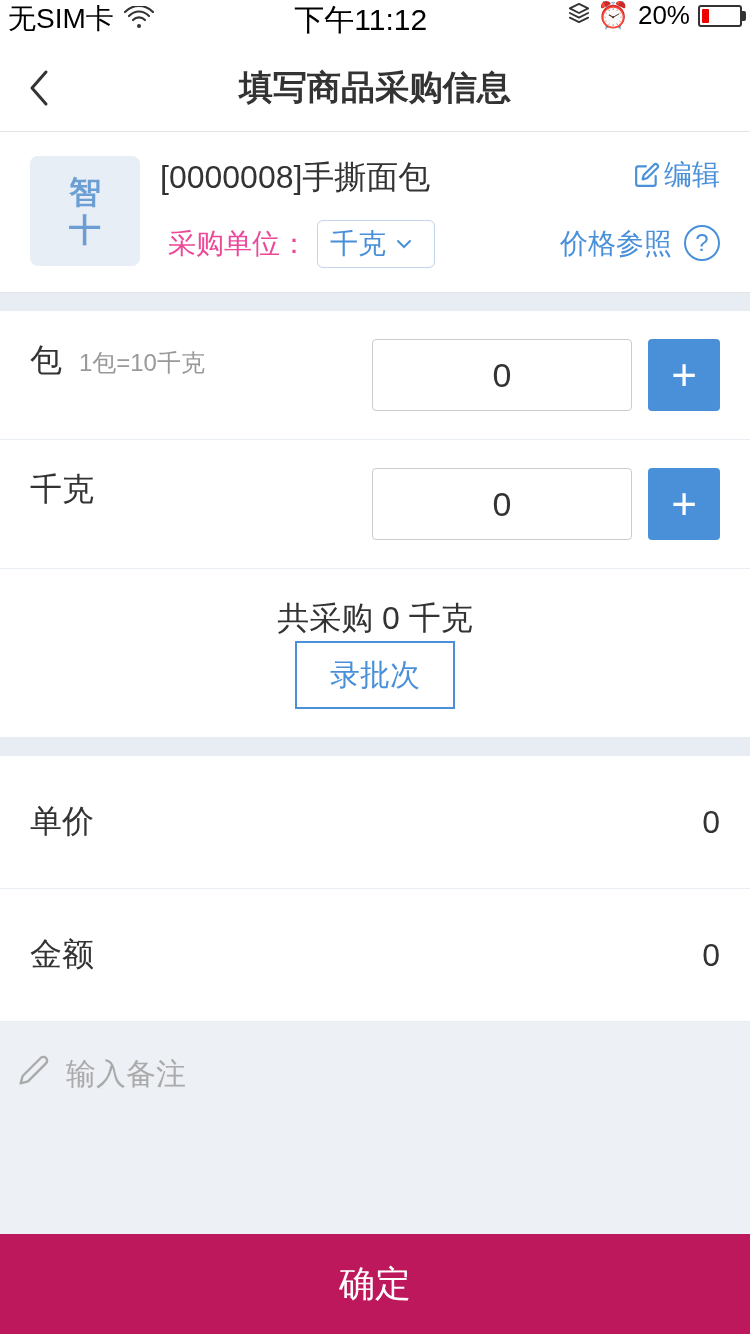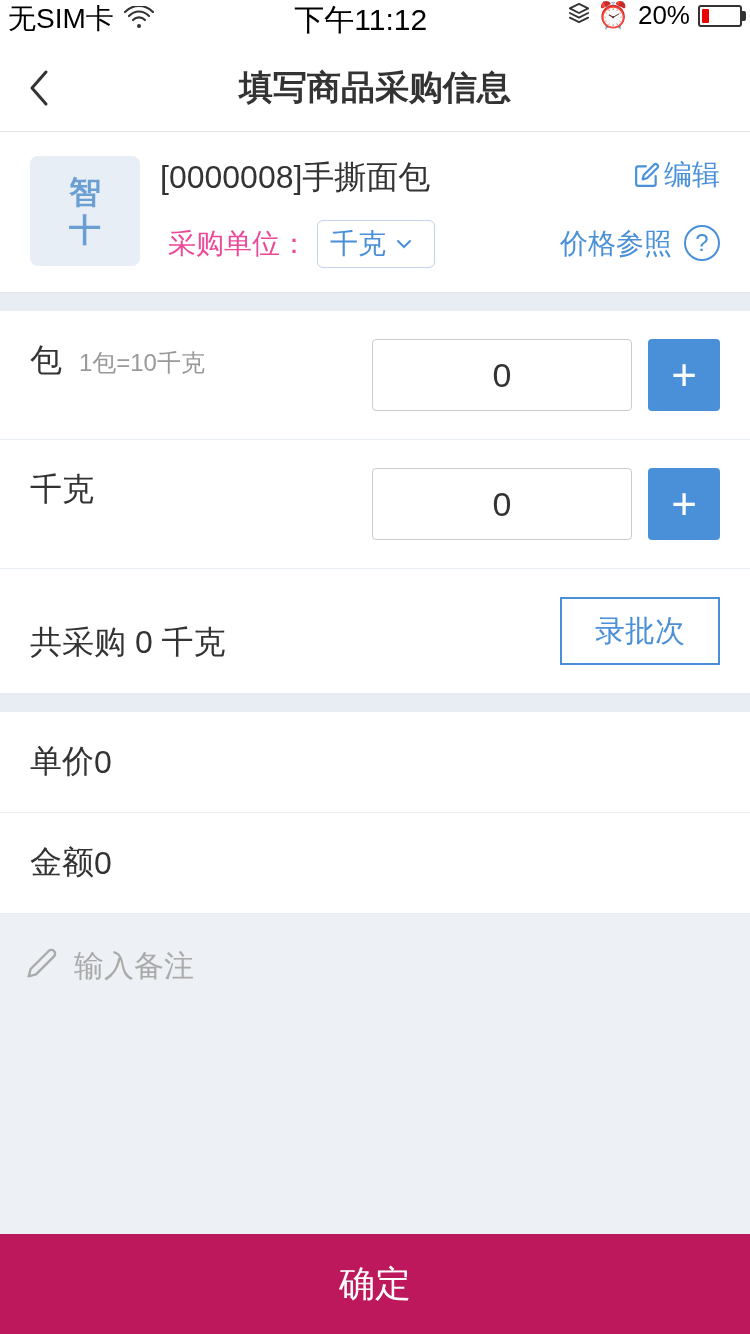--- a/index.html
+++ b/index.html
@@ -158,54 +158,56 @@
       width: 72px; height: 72px;
       background: #4a90d9;
       color: #fff; font-size: 44px;
       display: flex; align-items: center; justify-content: center;
       border-radius: 4px; cursor: pointer;
       flex-shrink: 0;
     }
 
     
     .summary-row {
-      display: flex; align-items: flex-end; justify-content: space-between;
+      display: flex; align-items: center; justify-content: space-between;
       padding: 28px 30px;
       background: #fff;
       border-bottom: 1px solid #e8edf3;
       min-height: 90px;
+      flex-direction: column;
     }
     .summary-text { font-size: 32px; color: #333; }
     .record-btn {
       width: 160px; height: 68px;
       border: 2px solid #4a90d9;
       border-radius: 0;
       color: #4a90d9; font-size: 30px;
       display: flex; align-items: center; justify-content: center;
       cursor: pointer;
     }
 
     
     .price-section {
       background: #fff;
       margin-top: 0;
     }
     .price-row {
-      display: flex; align-items: center; 
-      padding: 28px 30px;
+      display: flex; align-items: center; justify-content: space-between;
+      padding: 44px 30px;
       border-bottom: 1px solid #e8edf3;
+      gap: 10px;
     }
     .price-label { font-size: 32px; color: #333; }
     .price-value { font-size: 32px; color: #333; }
 
     
     .note-section {
       background: #edf0f5;
-      padding: 32px 26px;
-      display: flex; align-items: center; gap: 16px;
+      padding: 32px 18px;
+      display: flex; align-items: flex-start; gap: 16px;
       min-height: 100px;
     }
     .note-placeholder { font-size: 30px; color: #aaa; }
 
     
     .empty-area {
       flex: 1;
       background: #edf0f5;
       min-height: 300px;
     }

